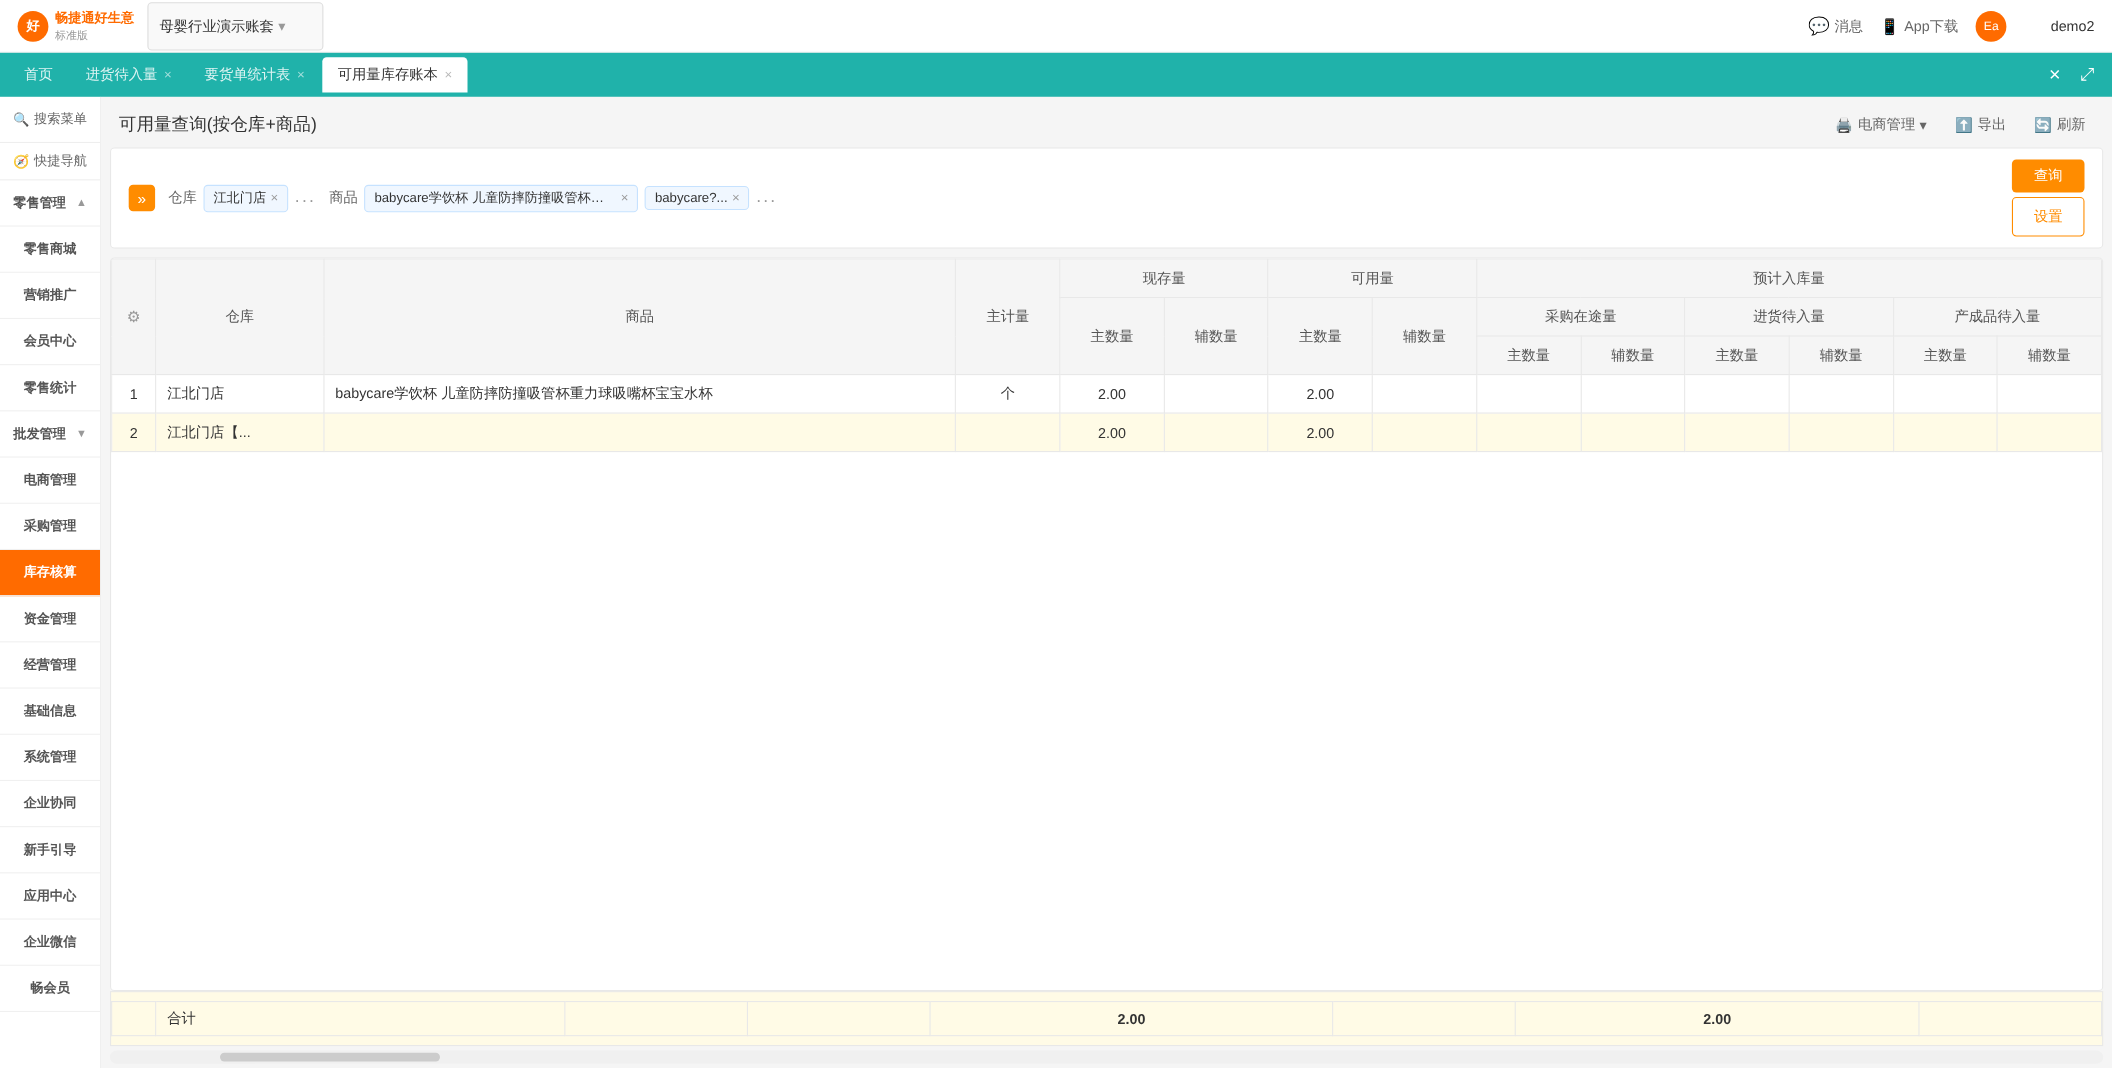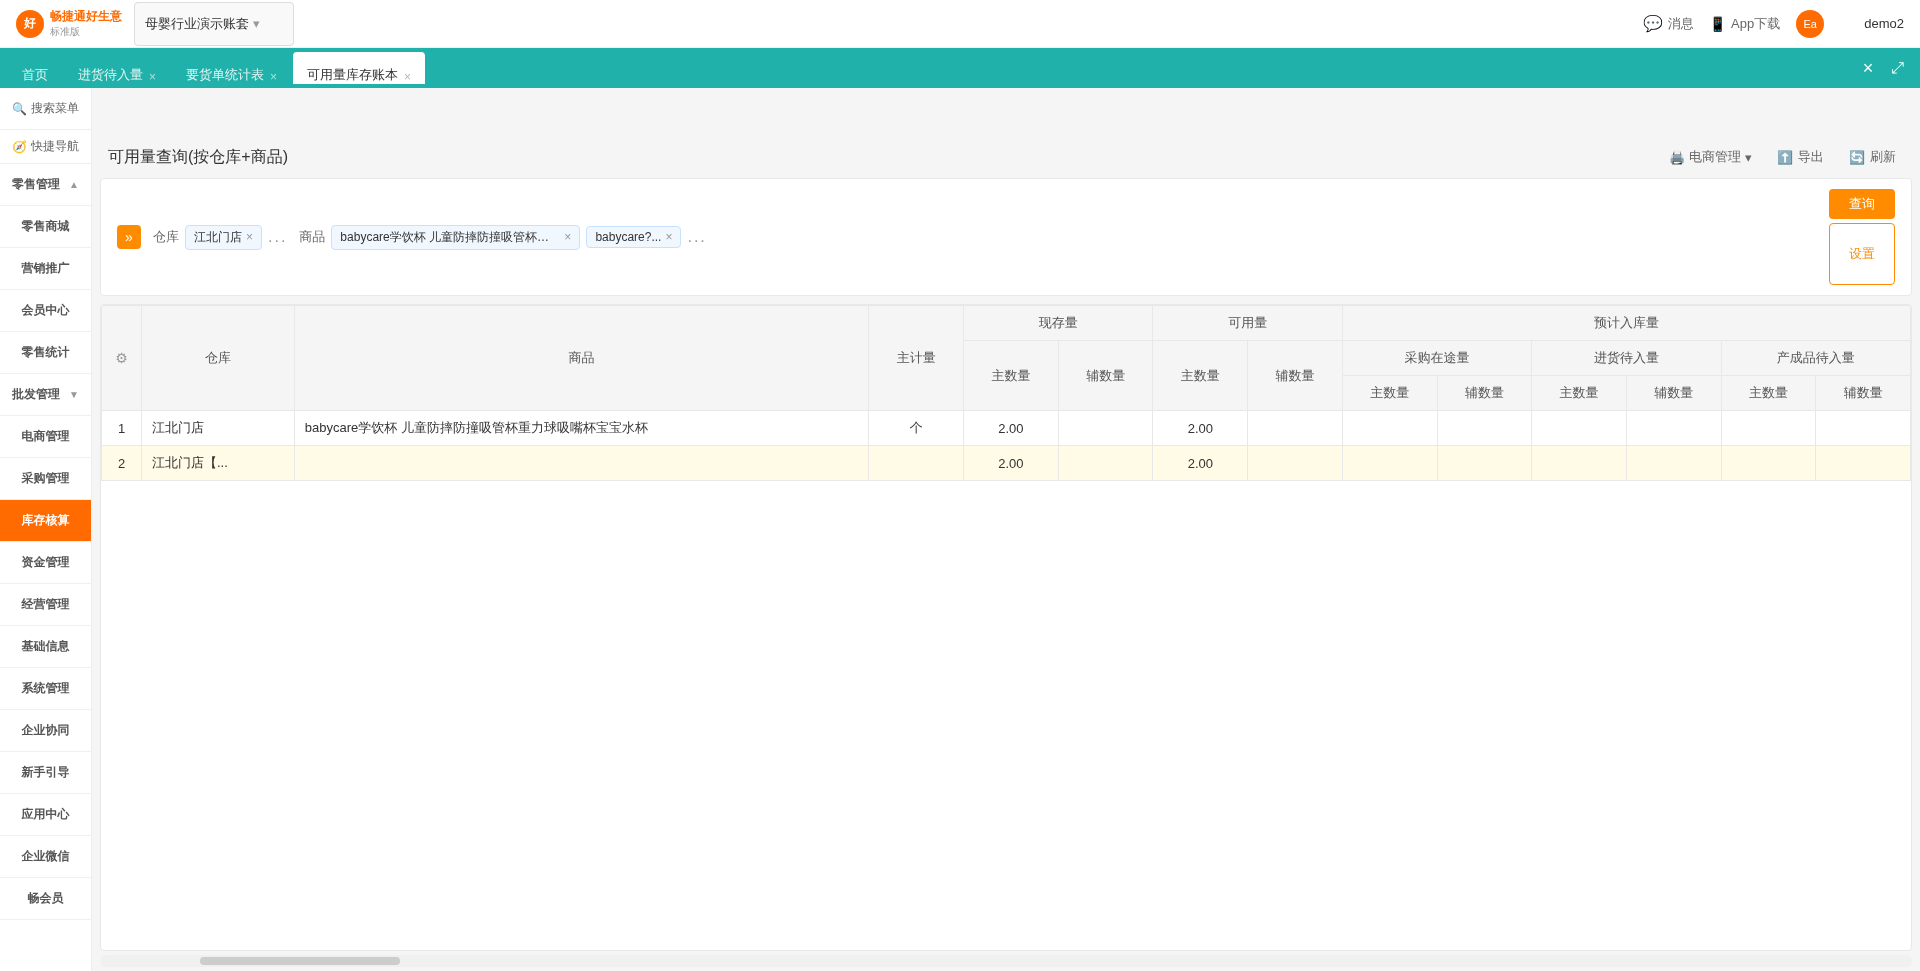--- a/index.html
+++ b/index.html
@@ -30,21 +30,21 @@
       background: #20b2aa;
       display: flex;
       align-items: center;
       padding: 0 8px;
       flex-shrink: 0;
       gap: 2px;
     }
     .nav-tab {
       height: 32px;
       display: flex;
-      align-items: flex-end;
+      align-items: center;
       padding: 0 14px;
       border-radius: 4px 4px 0 0;
       cursor: pointer;
       color: rgba(255,255,255,0.85);
       font-size: 13px;
       gap: 6px;
       white-space: nowrap;
     }
     .nav-tab.active { background: #fff; color: #333; border-radius: 4px 4px 0 0; }
     .nav-tab .close-x { font-size: 12px; color: inherit; opacity: 0.7; }
@@ -110,21 +110,20 @@
     .sidebar-item.has-arrow { flex-direction: row; justify-content: center; }
     .sidebar-item .arrow { font-size: 10px; color: #999; }
 
     
     .content-area {
       flex: 1;
       display: flex;
       flex-direction: column;
       overflow: hidden;
       background: #f5f5f5;
-      margin-top: 44px;
     }
 
     
     .page-header {
       background: #f5f5f5;
       padding: 12px 16px 8px;
       display: flex;
       align-items: center;
       justify-content: space-between;
       flex-shrink: 0;
@@ -191,21 +190,21 @@
       border-radius: 4px;
       padding: 6px 20px;
       cursor: pointer;
       font-size: 13px;
     }
     .settings-btn {
       background: #fff;
       color: #ff8c00;
       border: 1px solid #ff8c00;
       border-radius: 4px;
-      padding: 21px 16px;
+      padding: 8px 16px;
       cursor: pointer;
       font-size: 13px;
     }
     .query-settings { display: flex; flex-direction: column; gap: 4px; }
 
     
     .table-container {
       flex: 1;
       overflow: auto;
       margin: 0 8px;
@@ -493,19 +492,35 @@
             <td></td>
             <td></td>
             <td></td>
             <td></td>
             <td></td>
           </tr>
         </tbody>
       </table>
     </div>
 
+    <div style="background:#fffbe6;border:1px solid #e8e8e8;margin:0 8px;padding:8px 0;display:flex;align-items:center;">
+      <table style="width:100%;border-collapse:collapse;font-size:13px;">
+        <tbody>
+          <tr>
+            <td style="width:40px;border:1px solid #e8e8e8;padding:6px 10px;"></td>
+            <td style="border:1px solid #e8e8e8;padding:6px 10px;font-weight:500;text-align:left;">合计</td>
+            <td style="border:1px solid #e8e8e8;padding:6px 10px;" colspan="2"></td>
+            <td style="border:1px solid #e8e8e8;padding:6px 10px;"></td>
+            <td style="border:1px solid #e8e8e8;padding:6px 10px;font-weight:bold;text-align:center;">2.00</td>
+            <td style="border:1px solid #e8e8e8;padding:6px 10px;"></td>
+            <td style="border:1px solid #e8e8e8;padding:6px 10px;font-weight:bold;text-align:center;">2.00</td>
+            <td style="border:1px solid #e8e8e8;padding:6px 10px;" colspan="6"></td>
+          </tr>
+        </tbody>
+      </table>
+    </div>
 
     <div class="scroll-indicator">
       <div class="scroll-thumb"></div>
     </div>
 
   </div>
 </div>
 
 </body></html>

